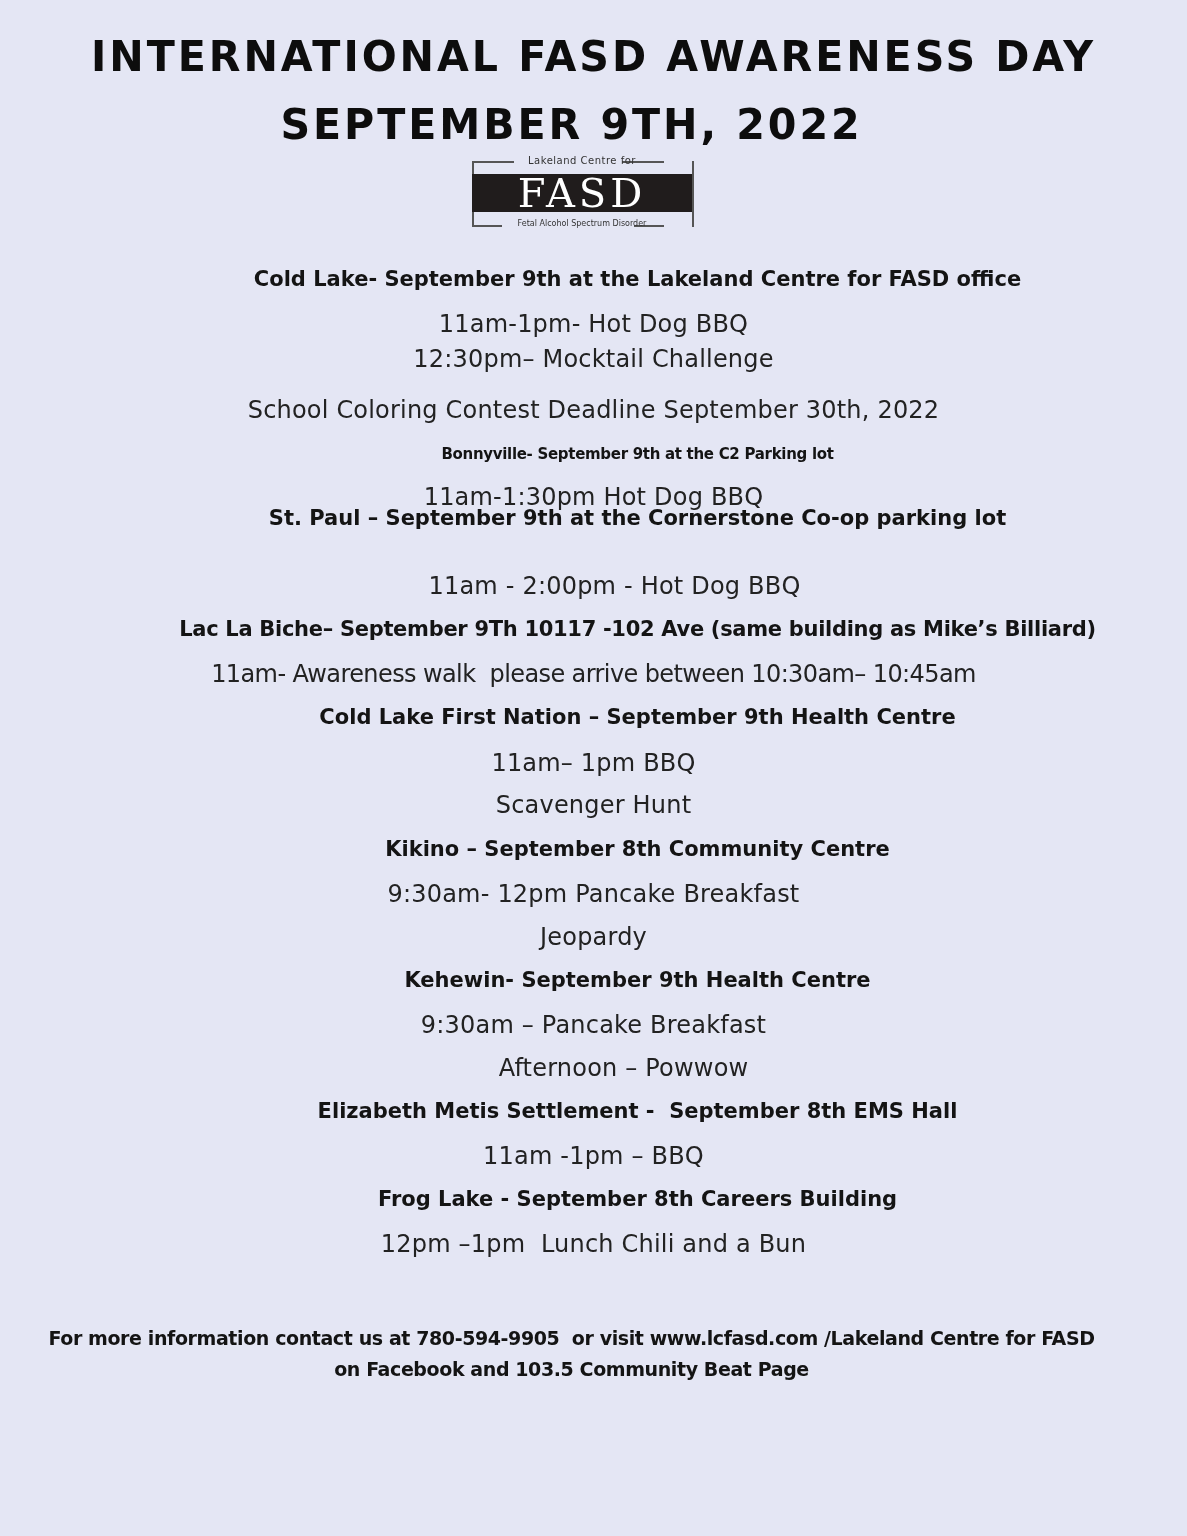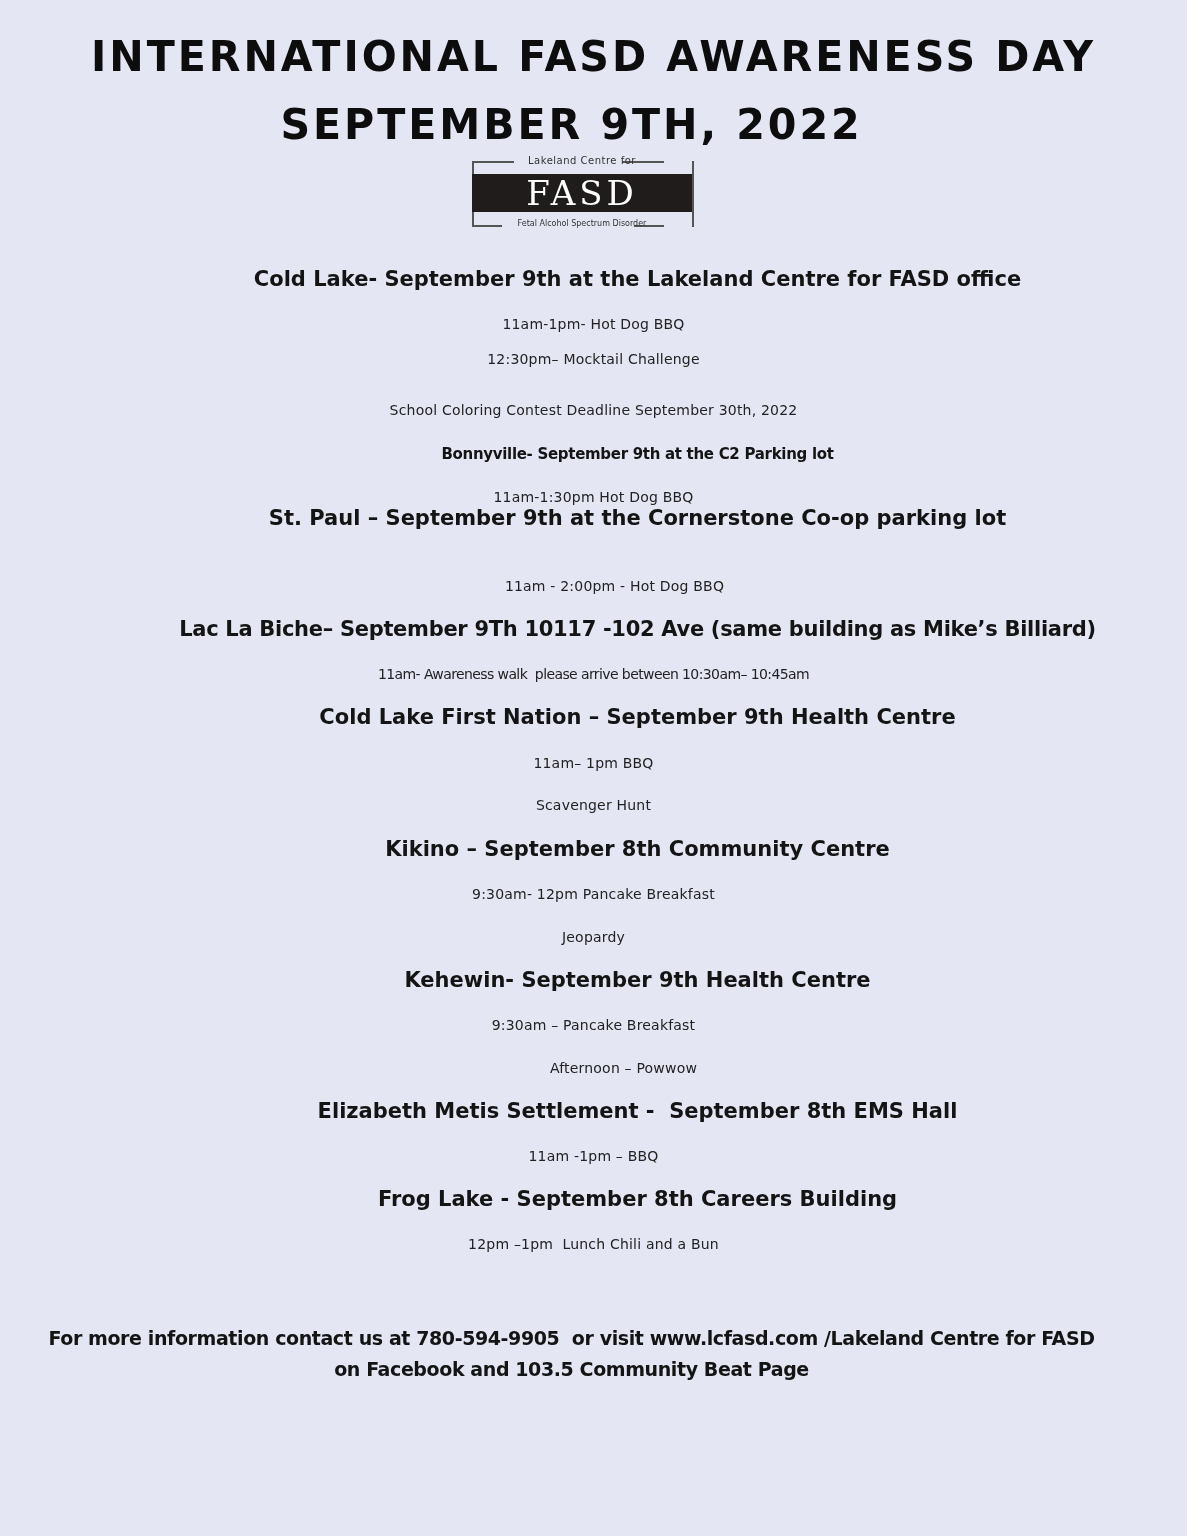--- a/index.html
+++ b/index.html
@@ -13,40 +13,40 @@
     position:absolute; left:0; width:1187px; text-align:center;
     white-space:pre; line-height:1; transform:translateY(-50%);
   }
   .title {
     font-family:"DejaVu Sans", sans-serif; font-weight:bold;
     font-size:42px; letter-spacing:3px; transform:translateY(-50%) scaleX(0.98);
     color:#0d0d0d;
   }
   .hdr { font-weight:bold; font-size:21px; color:#141414;padding-left:44px; }
   .hdr.sm { font-size:15px; letter-spacing:-0.3px; }
-  .item { font-weight:normal; font-size:14px; color:#222; letter-spacing:0.2px; }
+  .item { font-weight:normal; font-size:24px; color:#222; letter-spacing:0.2px; }
   .item.cond { letter-spacing:-0.6px; }
   .footer { font-weight:bold; font-size:19px; color:#141414; letter-spacing:-0.4px; }
 
   .logo {
     position:absolute; left:472px; top:158px; width:192px; height:72px;
   }
   .logo .frame {
     position:absolute; left:0; top:3px; width:218px; height:66px;
     border-left:2px solid #555; border-right:2px solid #555;
   }
   .logo .rule { position:absolute; height:2px; background:#555; }
   .logo .top-text {
     position:absolute; left:0; width:220px; top:-3px; text-align:center;
     font-size:10px; color:#333; font-family:"DejaVu Sans", sans-serif; letter-spacing:0.5px;
   }
   .logo .band {
     position:absolute; left:0; top:16px; width:220px; height:38px;
     background:#201c1c; color:#fff; text-align:center;
-    font-family:"DejaVu Serif", "Liberation Serif", serif; font-size:34px;
+    font-family:"DejaVu Serif", "Liberation Serif", serif; font-size:40px;
     line-height:38px; letter-spacing:4px;
   }
   .logo .bottom-text {
     position:absolute; left:0; width:220px; top:61px; text-align:center;
     font-size:8px; color:#333; font-family:"DejaVu Sans", sans-serif;
   }
 </style>
 </head>
 <body>
 

